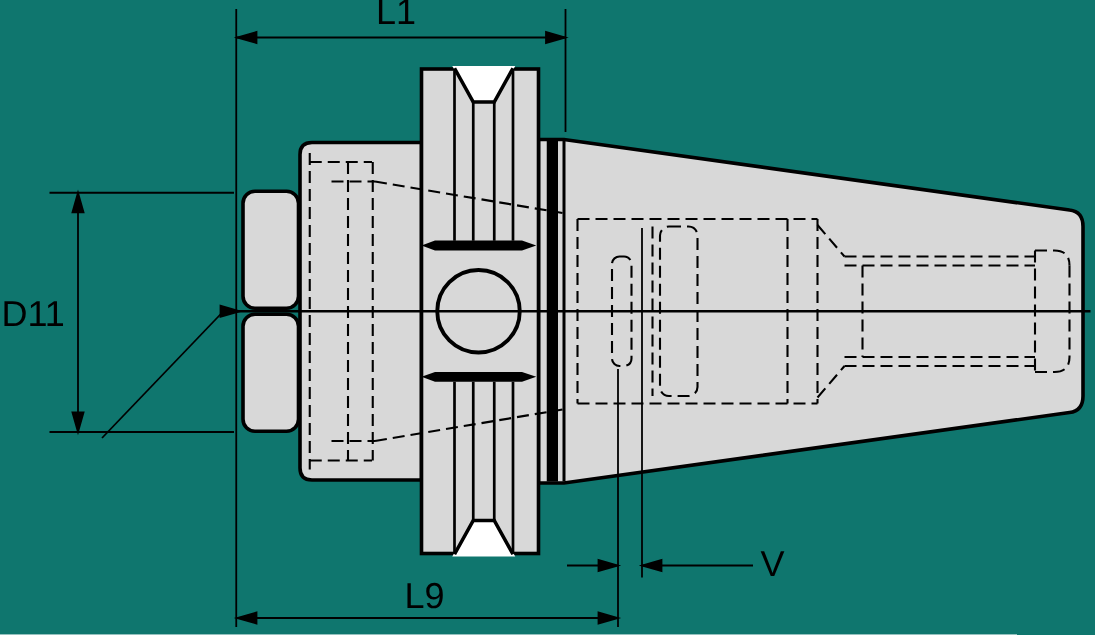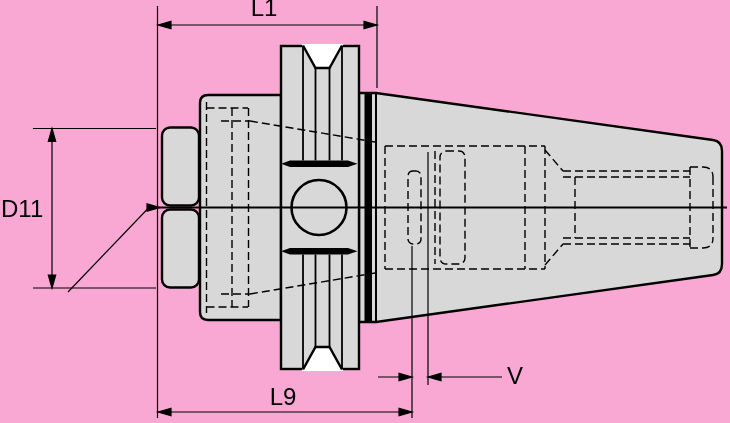--- a/index.html
+++ b/index.html
@@ -1,17 +1,17 @@
 <!DOCTYPE html>
 <html><head>
 <meta charset="utf-8">
 <style>
   html,body{margin:0;padding:0;background:#fff;}
   .canvas{
-    position:relative;width:730px;height:423px;background:#f9a8d4;
+    position:relative;width:730px;height:423px;background:#0f766e;
     font-family:"Liberation Sans",sans-serif;overflow:hidden;
   }
   svg{display:block;}
   .dim-text{
     font-family:"Liberation Sans",sans-serif;
     font-size:24px;font-weight:500;fill:#000;
   }
 </style>
 </head>
 <body>

